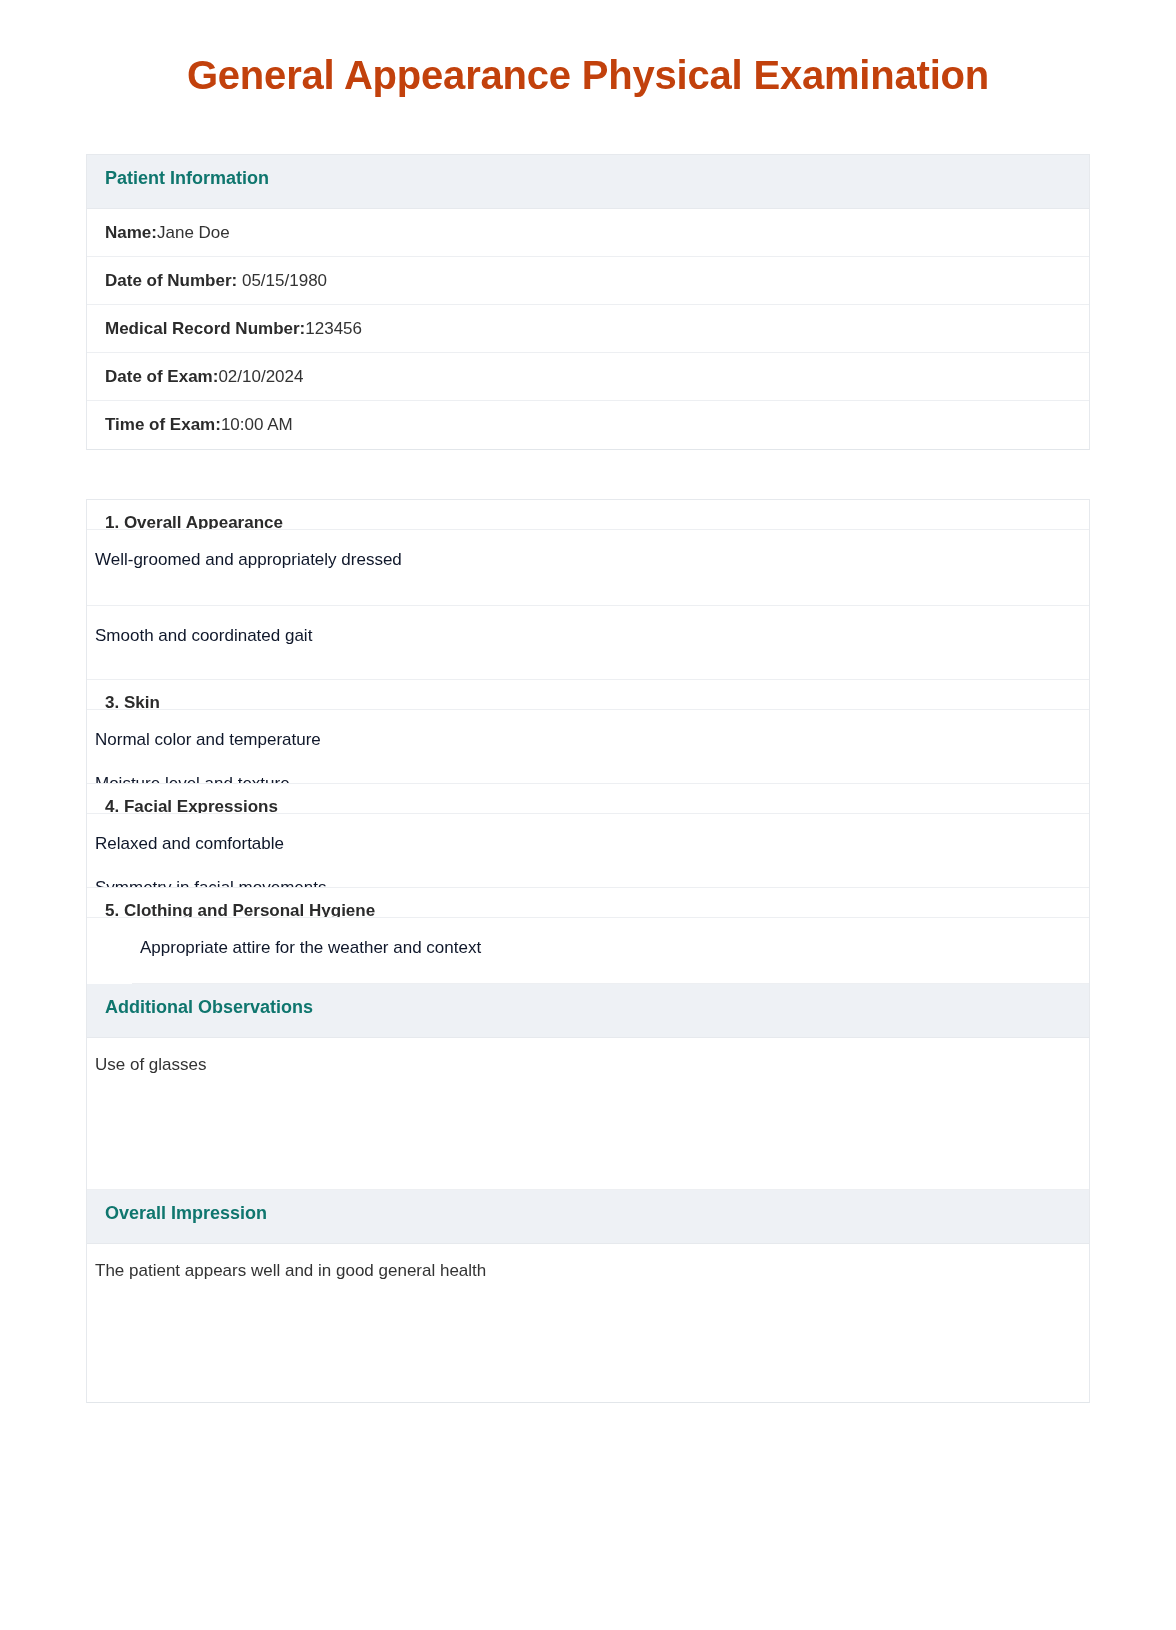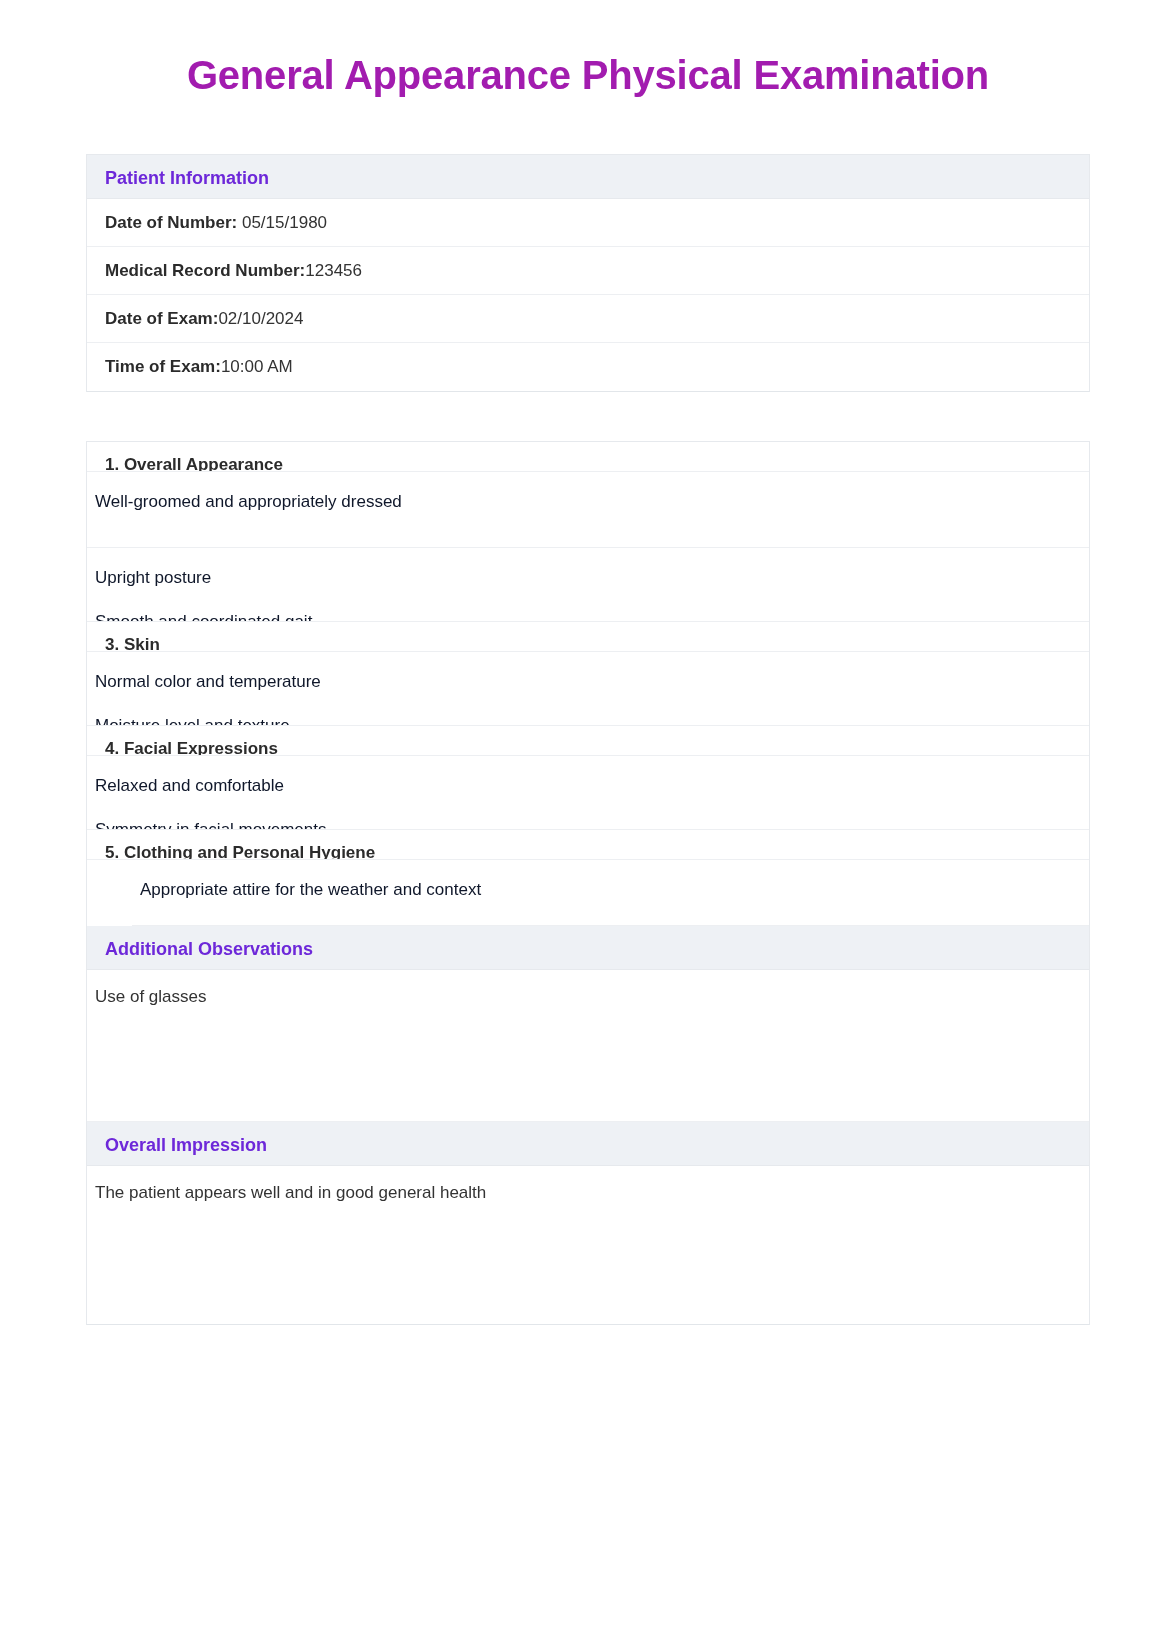--- a/index.html
+++ b/index.html
@@ -24,21 +24,21 @@
   }
 
   .doc-title {
     margin: 0;
     padding-top: 48px;
     padding-bottom: 0;
     text-align: center;
     font-size: 40px;
     line-height: 54px;
     font-weight: bold;
-    color: #a21caf;
+    color: #c2410c;
     letter-spacing: -0.2px;
   }
 
   .table-block {
     margin: 0 auto;
     width: 1004px;
     border: 1px solid #e6e9ed;
     border-bottom: 1px solid #e2e6ea;
     box-sizing: border-box;
     background: #ffffff;
@@ -51,26 +51,26 @@
     box-sizing: border-box;
     border-bottom: 1px solid #edeff2;
     overflow: hidden;
     position: relative;
   }
   .row:last-child { border-bottom: none; }
 
   
   .section-head {
     background: #eef1f5;
-    height: 44px;
+    height: 54px;
     line-height: 47px;
     padding-left: 18px;
     font-size: 18px;
     font-weight: bold;
-    color: #6d28d9;
+    color: #0f766e;
     border-bottom: 1px solid #e6e9ed;
   }
   .section-head.indent { padding-left: 18px; }
 
   
   .info-row {
     height: 48px;
     line-height: 48px;
     padding-left: 18px;
     font-size: 17px;
@@ -129,20 +129,23 @@
 <body>
 
 <div class="page">
 
   <h1 class="doc-title">General Appearance Physical Examination</h1>
 
   <div class="table-block" id="patient-block">
 
     <div class="row section-head">Patient Information</div>
 
+    <div class="row info-row">
+      <span class="label">Name:</span><span class="value">Jane Doe</span>
+    </div>
 
     <div class="row info-row">
       <span class="label">Date of Number:</span><span class="value"> 05/15/1980</span>
     </div>
 
     <div class="row info-row">
       <span class="label">Medical Record Number:</span><span class="value">123456</span>
     </div>
 
     <div class="row info-row">
@@ -156,21 +159,20 @@
 
   <div class="table-block" id="observations-block">
 
 
     <div class="row obs-head">1. Overall Appearance</div>
     <div class="row obs-body first">
       <span class="obs-line">Well-groomed and appropriately dressed</span>
     </div>
 
     <div class="row obs-body">
-      <span class="obs-line">Upright posture</span>
       <span class="obs-line">Smooth and coordinated gait</span>
     </div>
 
     <div class="row obs-head">3. Skin</div>
     <div class="row obs-body">
       <span class="obs-line">Normal color and temperature</span>
       <span class="obs-line">Moisture level and texture</span>
     </div>
 
     <div class="row obs-head">4. Facial Expressions</div>

